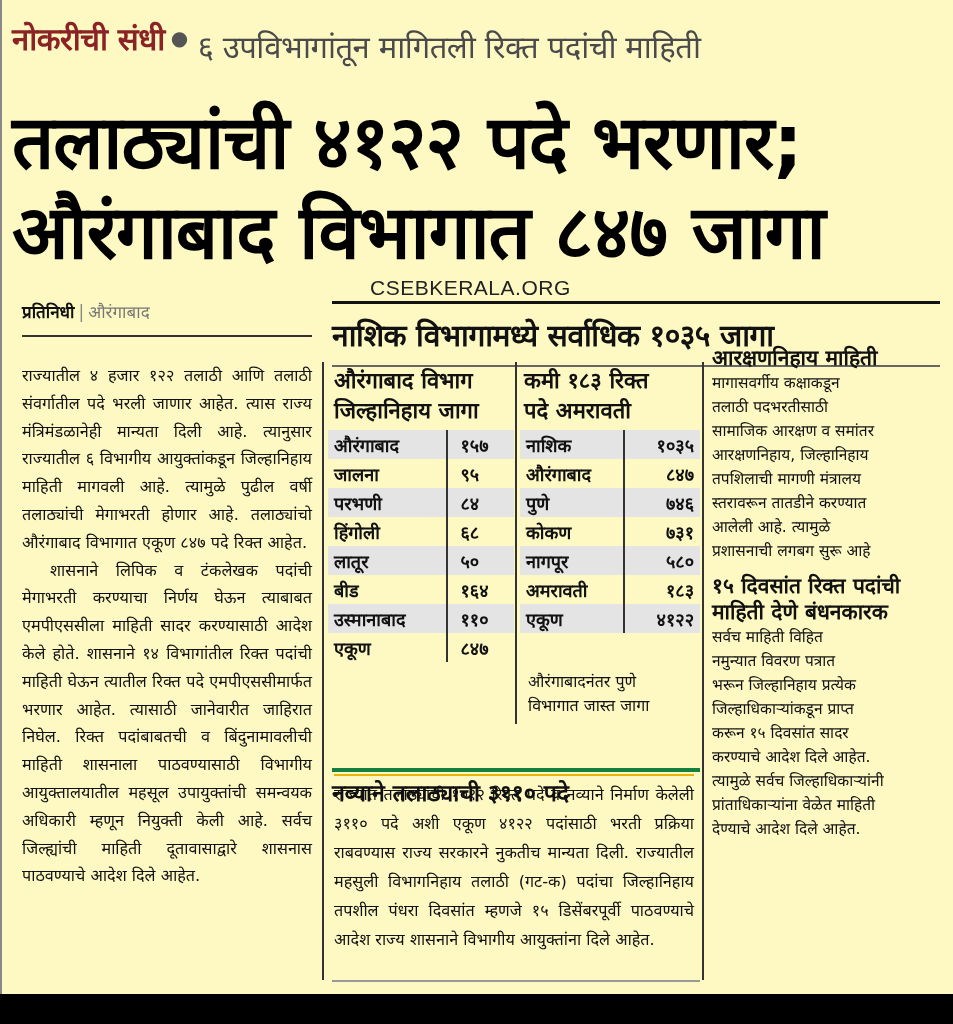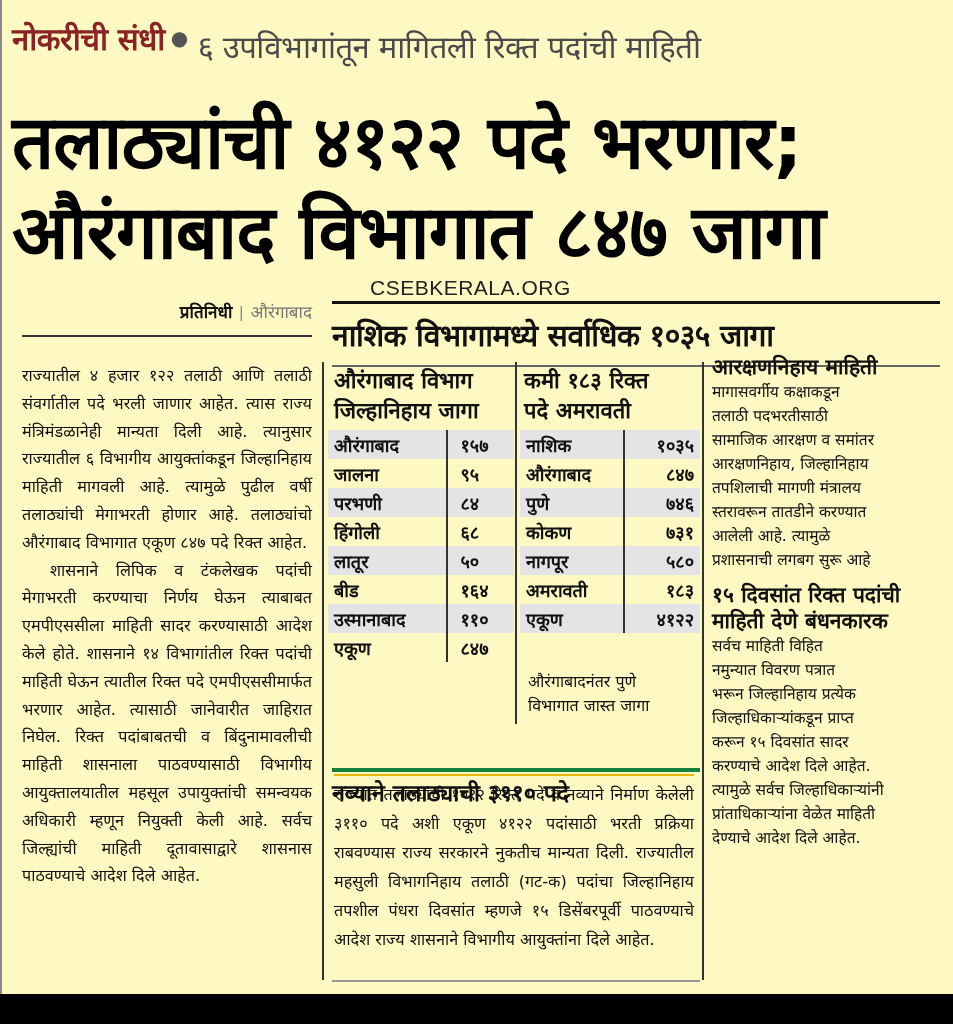--- a/index.html
+++ b/index.html
@@ -7,41 +7,41 @@
   body { font-family: "DejaVu Sans", sans-serif; color: #111; }
   .page { position: absolute; left: 0; top: 0; width: 953px; height: 994px; background: #fef9c3; border-left: 2px solid #888; padding-left: 8px; }
   .kicker { position: absolute; left: 10px; top: 8px; width: 935px; height: 60px; display: flex; align-items: center; font-size: 31px; white-space: nowrap; letter-spacing: -0.5px; }
   .kicker .red { color: #8b2326; font-weight: bold; }
   .kicker .dot { color: #555; font-size: 20px; margin: 0 10px 0 6px; }
   .kicker .grey { color: #4a4a4a; margin-top: 16px; }
   .headline { position: absolute; left: 10px; width: 935px; font-weight: bold; font-size: 74px; line-height: 96px; white-space: nowrap; letter-spacing: -1px; color: #000; }
   .h1 { top: 88px; margin-top: 6px; }
   .h2 { top: 184px; }
   .watermark { position: absolute; left: 368px; top: 276px; font-family: "Liberation Sans", sans-serif; font-size: 21px; color: #222; letter-spacing: 0.5px; }
-  .byline { position: absolute; left: 20px; top: 300px; width: 290px; text-align: right; font-size: 17px; padding-bottom: 12px; border-bottom: 2px solid #333; font-family: Liberation Mono, monospace; }
+  .byline { position: absolute; left: 20px; top: 300px; width: 290px; text-align: left; font-size: 17px; padding-bottom: 12px; border-bottom: 2px solid #333; }
   .byline b { font-weight: bold; }
   .byline .place { color: #777; }
   .byline .sep { color: #888; margin: 0 4px; }
   .subhead-bar { position: absolute; left: 330px; top: 301px; width: 608px; border-top: 3px solid #111; border-bottom: 2px solid #666; height: 66px; display: flex; align-items: center; justify-content: flex-start; }
   .subhead-bar span { font-size: 30px; font-weight: bold; letter-spacing: -0.5px; white-space: nowrap; }
   .col-left { position: absolute; left: 20px; top: 362px; width: 290px; font-size: 16.2px; line-height: 27.8px; text-align: justify; }
   .col-left p { text-indent: 0; }
   .col-left p.ind { text-indent: 28px; }
   .vline { position: absolute; background: #333; width: 2px; }
   .tbl-title { position: absolute; font-size: 22px; font-weight: bold; line-height: 30px; white-space: nowrap; }
   table.dist { position: absolute; border-collapse: collapse; font-size: 18px; font-weight: bold; }
   table.dist td { height: 29px; padding: 0 6px; white-space: nowrap; }
   table.dist tr:nth-child(odd) td { background: #e4e4e4; }
   table.dist td.num { text-align: left; border-left: 2px solid #333; padding-left: 12px; }
   table.dist.r td.num { text-align: right; padding-right: 6px; }
   .note { position: absolute; font-size: 16px; line-height: 24px; }
   .newhead { position: absolute; left: 330px; top: 728px; width: 368px; border-top: 4px solid #15803d; padding-top: 4px; font-size: 23px; font-weight: bold; margin-top: 40px; }
   .newbody { position: absolute; left: 332px; top: 774px; width: 360px; font-size: 16.2px; line-height: 29px; text-align: justify; border-top: 2px solid #eab308; padding-top: 4px; }
   .newrule { position: absolute; left: 330px; top: 980px; width: 368px; border-top: 2px solid #999; }
-  .col-right { position: absolute; left: 710px; top: 354px; width: 232px; }
+  .col-right { position: absolute; left: 710px; top: 345px; width: 232px; }
   .col-right h3 { font-size: 21px; font-weight: bold; line-height: 26px; white-space: nowrap; }
   .col-right p { font-size: 15.5px; line-height: 24px; white-space: nowrap; }
   .col-right h3.second { margin-top: 10px; }
 </style>
 </head>
 <body>
 
 <div class="page">
 
   <div class="kicker">

